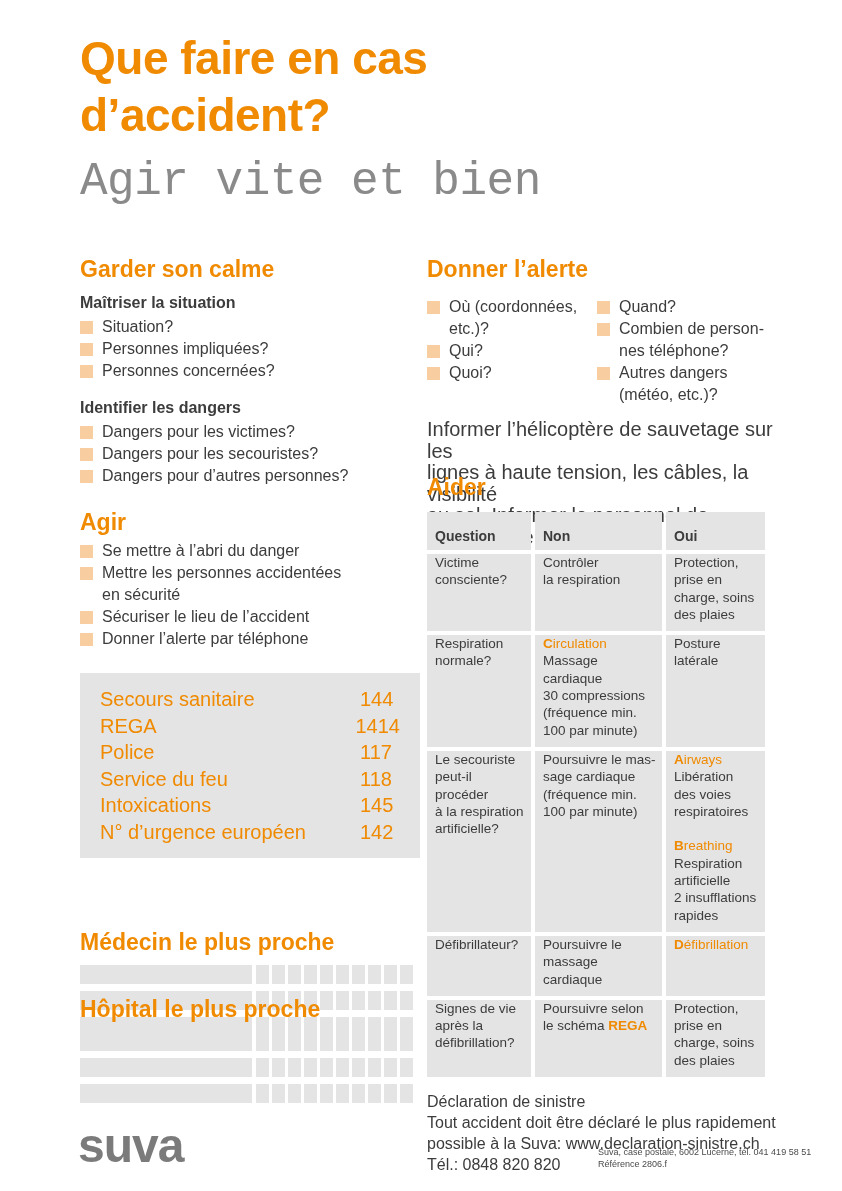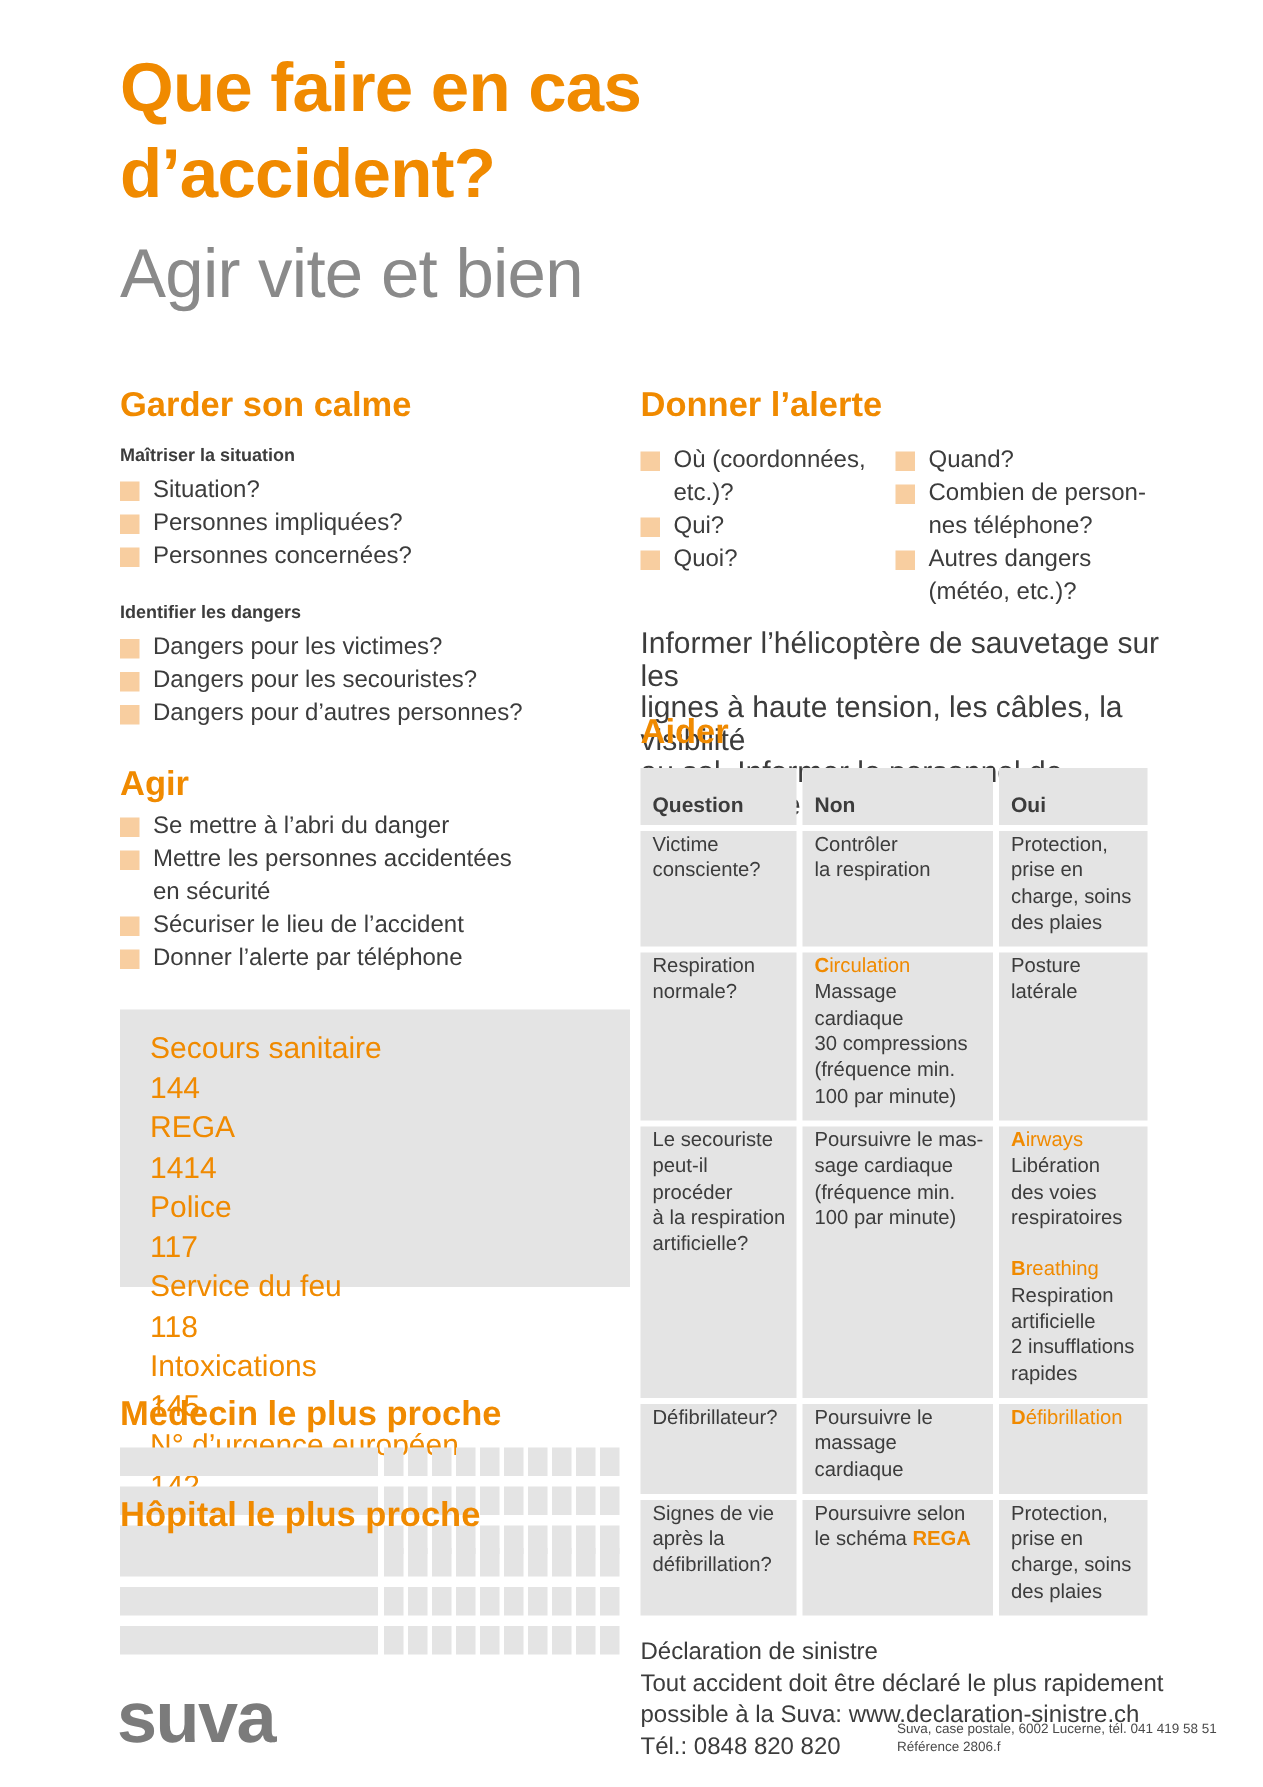--- a/index.html
+++ b/index.html
@@ -11,38 +11,38 @@
     --logogray:#7B7B7B;
   }
   *{box-sizing:border-box;margin:0;padding:0;}
   html,body{background:#fff;}
   body{font-family:"Liberation Sans","DejaVu Sans",sans-serif;color:var(--text);}
   .page{position:relative;width:842px;height:1191px;background:#fff;overflow:hidden;}
 
   
   .title-block{position:absolute;left:80px;top:30px;width:560px;}
   .title-main{font-size:46px;line-height:57px;font-weight:700;color:var(--orange);white-space:pre-line;letter-spacing:-0.5px;}
-  .title-sub{font-size:46px;line-height:57px;font-weight:400;color:var(--titlegray);margin-top:10px;letter-spacing:-0.5px;}
+  .title-sub{font-size:46px;line-height:57px;font-weight:400;color:var(--titlegray);margin-top:10px;letter-spacing:-0.5px;font-family:Liberation Mono, monospace;}
 
   
   .sec-h{font-size:23px;line-height:27px;font-weight:700;color:var(--orange);}
-  .group-title{font-size:12px;line-height:20px;font-weight:700;color:var(--text);margin:16px 0 3px;}
+  .group-title{font-size:16px;line-height:20px;font-weight:700;color:var(--text);margin:16px 0 3px;}
   .group-title:first-child{margin-top:0;}
   .bullet-item{display:flex;align-items:flex-start;line-height:22px;font-size:16px;color:var(--text);}
   .bullet-sq{flex:0 0 13px;width:13px;height:13px;background:var(--bullet);margin:5px 9px 0 0;}
   .bullet-text{white-space:pre-line;}
 
   
   #sec-garder{position:absolute;left:80px;top:256px;width:345px;}
   #sec-garder .sec-h{margin-bottom:10px;}
   #sec-agir{position:absolute;left:80px;top:509px;width:345px;}
   #sec-agir .sec-h{margin-bottom:4px;}
 
   #numbers-box{position:absolute;left:80px;top:673px;width:340px;height:185px;background:var(--panel);padding:13px 20px;}
-  .num-row{display:flex;font-size:20px;line-height:26.5px;color:var(--orange);flex-direction:column;}
+  .num-row{display:flex;font-size:20px;line-height:26.5px;color:var(--orange);}
   .num-label{width:260px;}
   .num-value{flex:1;}
 
   #sec-medecin{position:absolute;left:80px;top:882px;width:336px;margin-top:47px;}
   #sec-hopital{position:absolute;left:80px;top:996px;width:336px;}
   #sec-medecin .sec-h,#sec-hopital .sec-h{margin-bottom:9px;}
   .fill-row{display:flex;height:19px;margin-bottom:7px;}
   .fill-bar{width:172px;background:var(--panel);margin-right:4px;}
   .fill-cells{display:flex;flex:1;}
   .fill-cell{width:13px;height:19px;background:var(--panel);margin-right:3px;}

